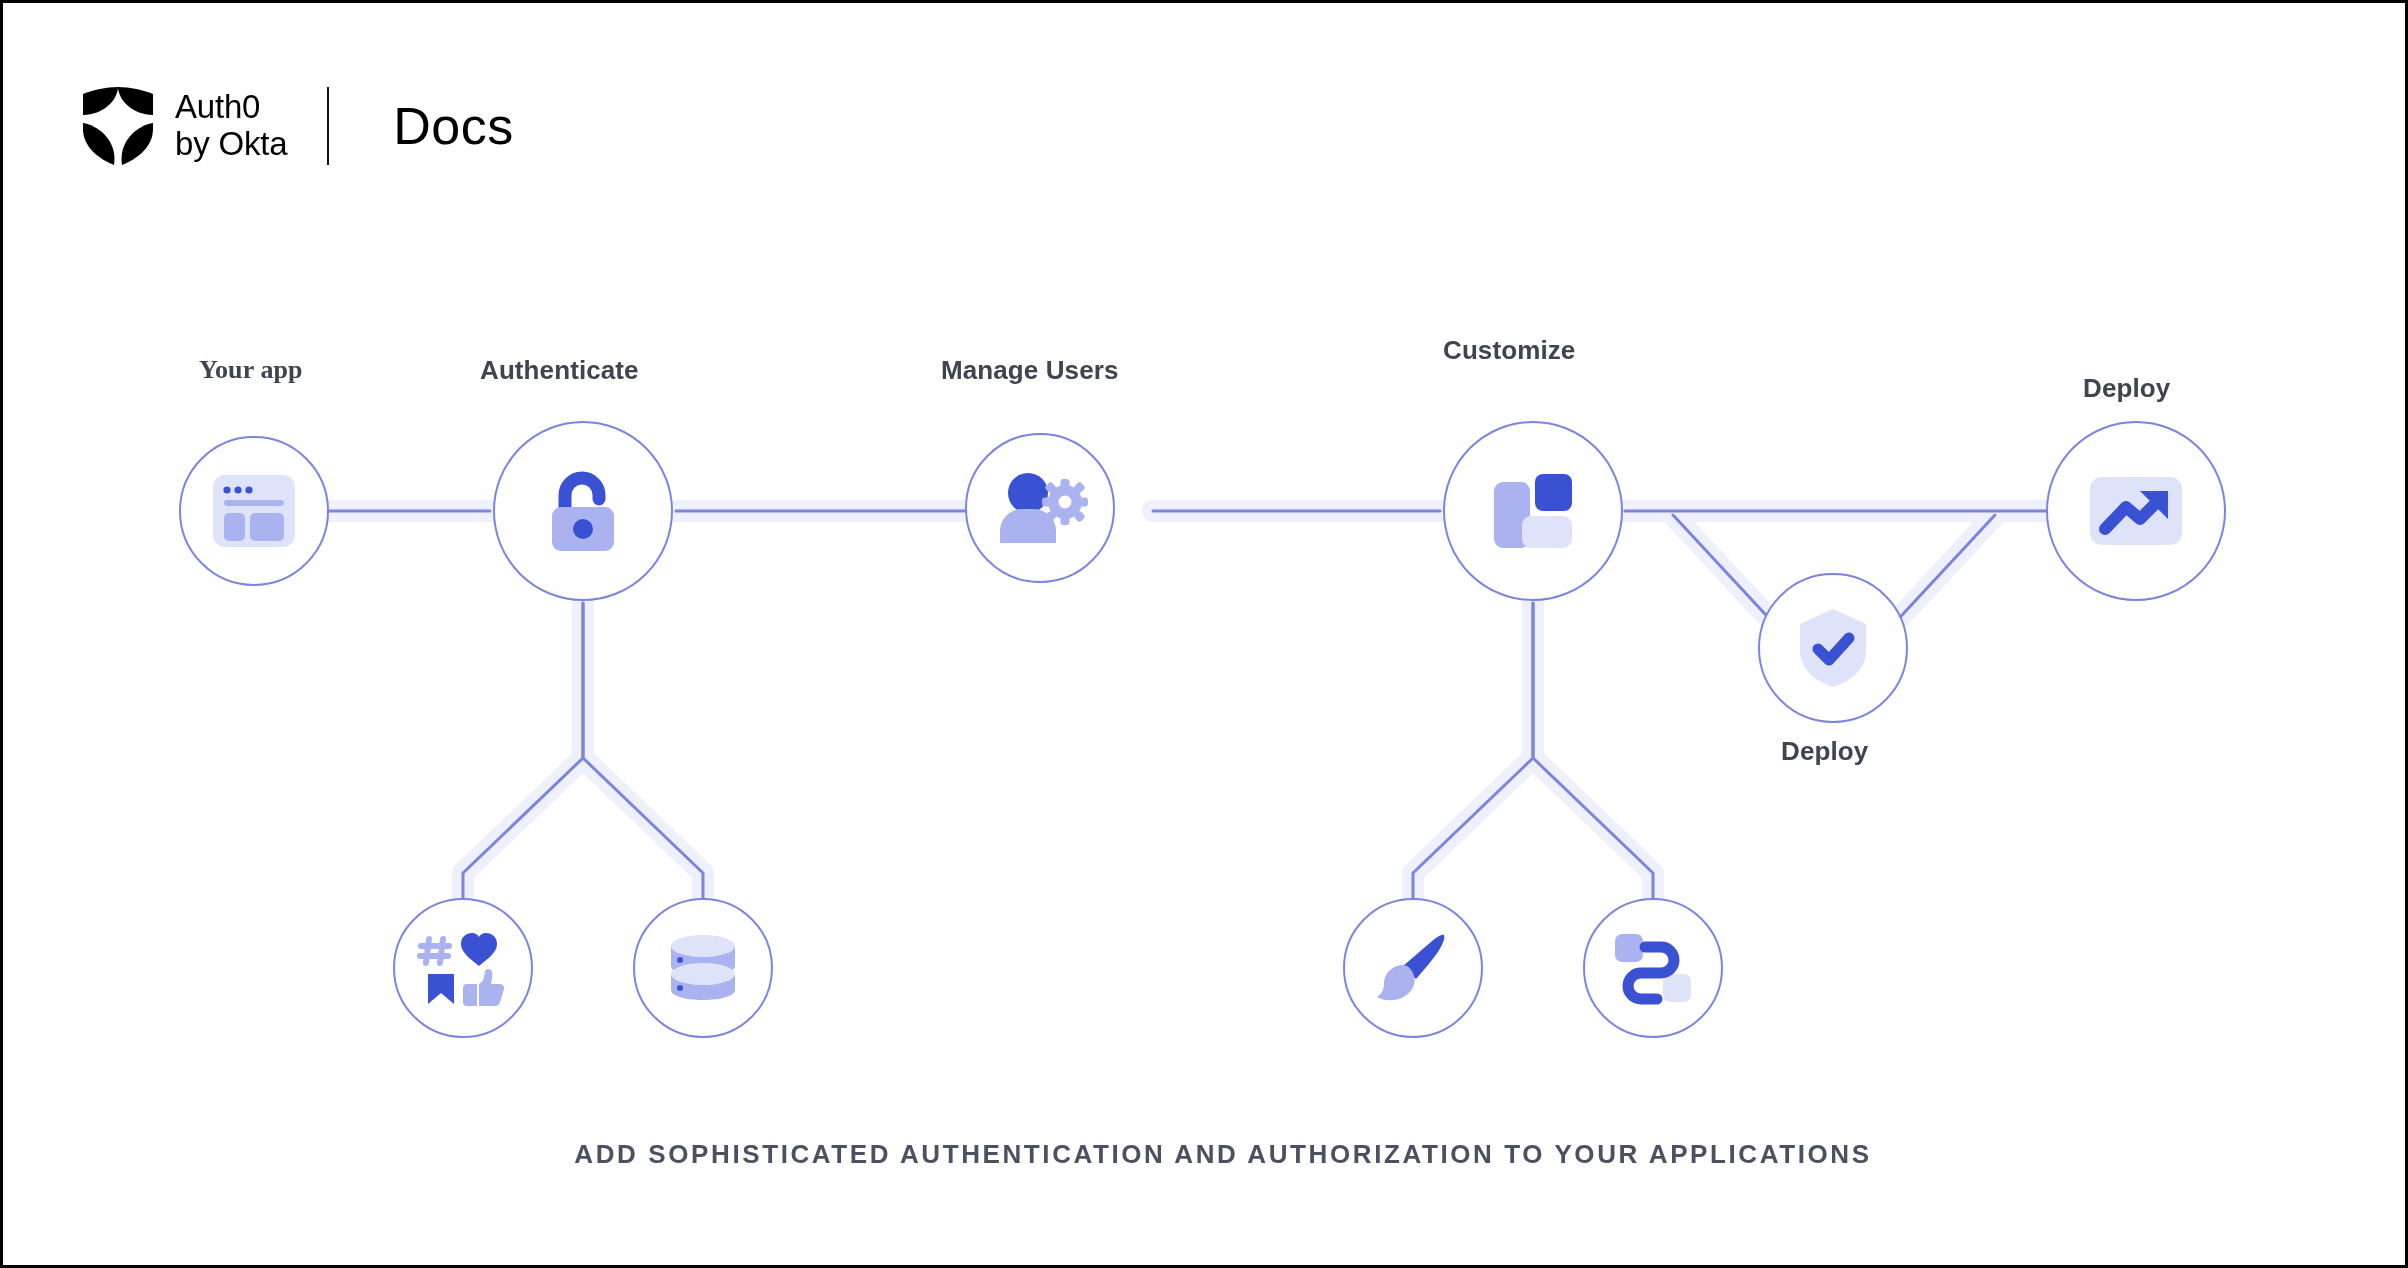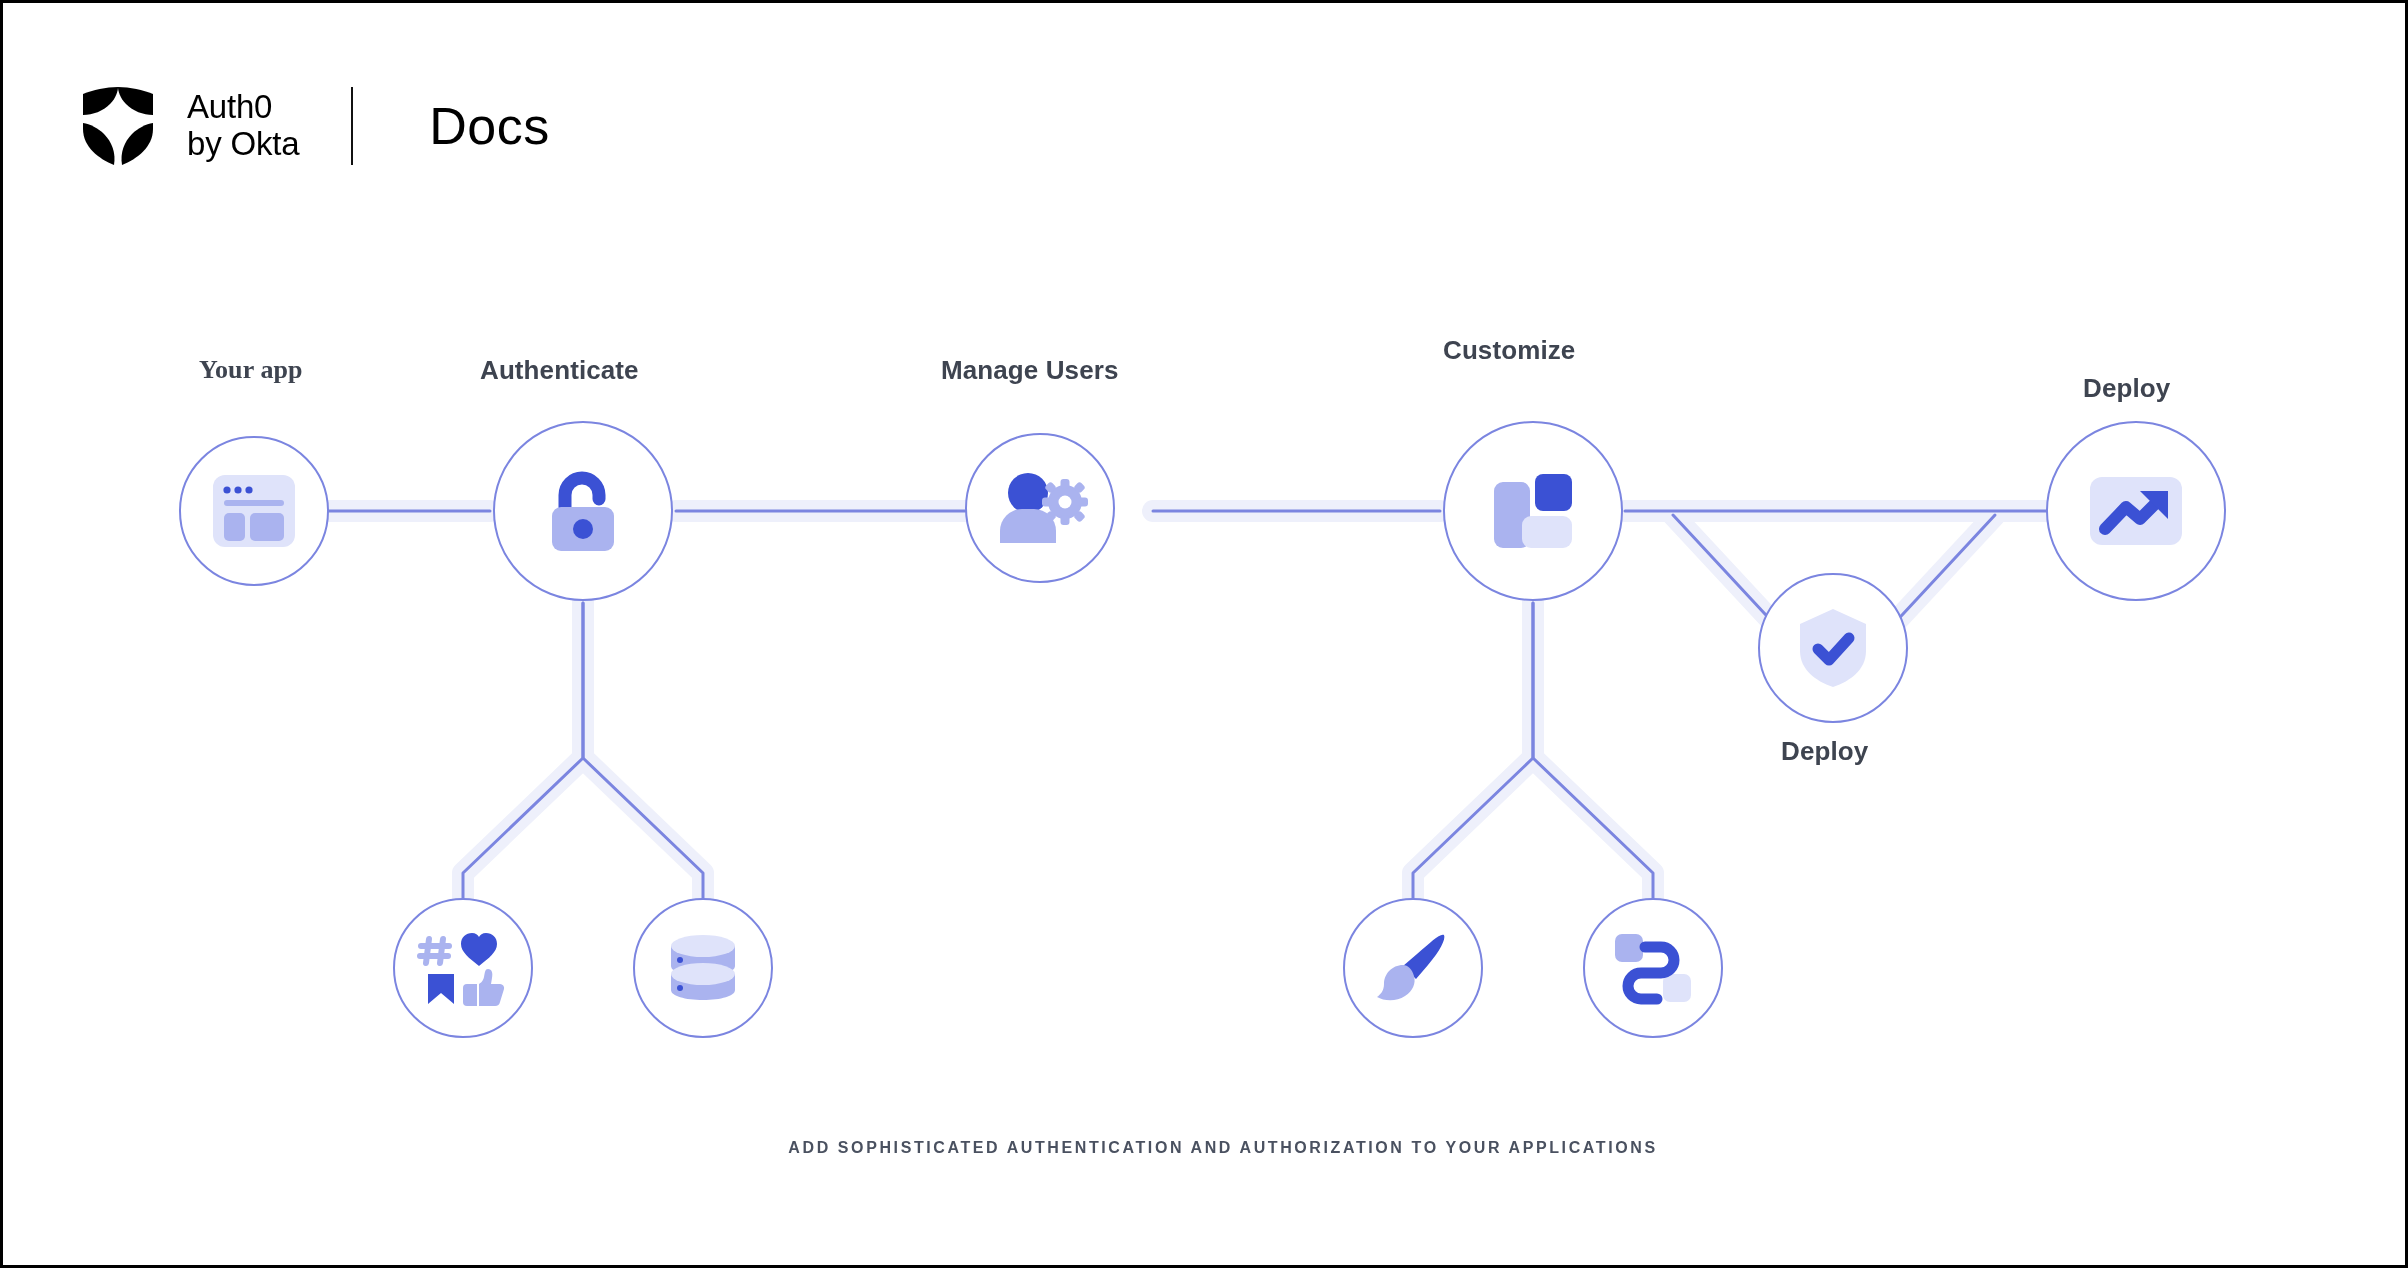--- a/index.html
+++ b/index.html
@@ -13,21 +13,21 @@
   }
   #frame{
     position:absolute;inset:0;
     border:3px solid #000000;
     box-sizing:border-box;
     background:#ffffff;
   }
   
   #header{
     position:absolute;left:76px;top:78px;
-    display:flex;align-items:center;gap:12px;
+    display:flex;align-items:center;gap:0;
     height:90px;
   }
   #logo-mark{width:78px;height:82px;flex:0 0 auto;}
   #logo-wordmark{
     margin-left:18px;
     line-height:1.12;
     font-size:33px;
     font-weight:400;
     color:#000000;
     letter-spacing:-0.2px;
@@ -60,21 +60,21 @@
   .node.mid{width:150px;height:150px;}
   .node.small{width:140px;height:140px;}
   .node-label{
     position:absolute;
     font-size:26px;font-weight:700;color:#3e4450;
     white-space:nowrap;letter-spacing:0.1px;
   }
   #caption{
     position:absolute;left:0;right:0;top:1136px;
     text-align:center;
-    font-size:16px;font-weight:700;
+    font-size:26px;font-weight:700;
     letter-spacing:2.6px;
     color:#4a5160;
     text-transform:uppercase;
     margin-left:38px;
   }
   svg{display:block;overflow:visible;}
 </style>
 </head>
 <body>
 

